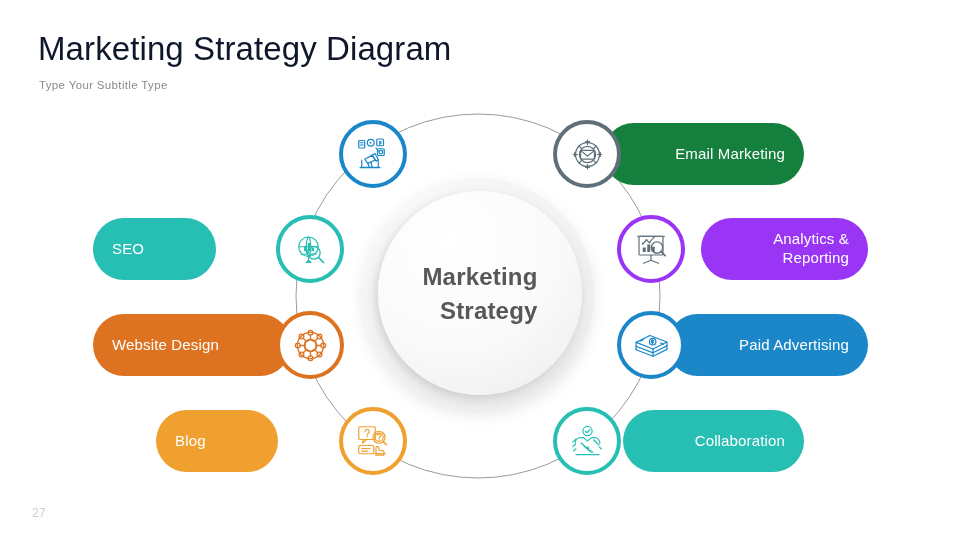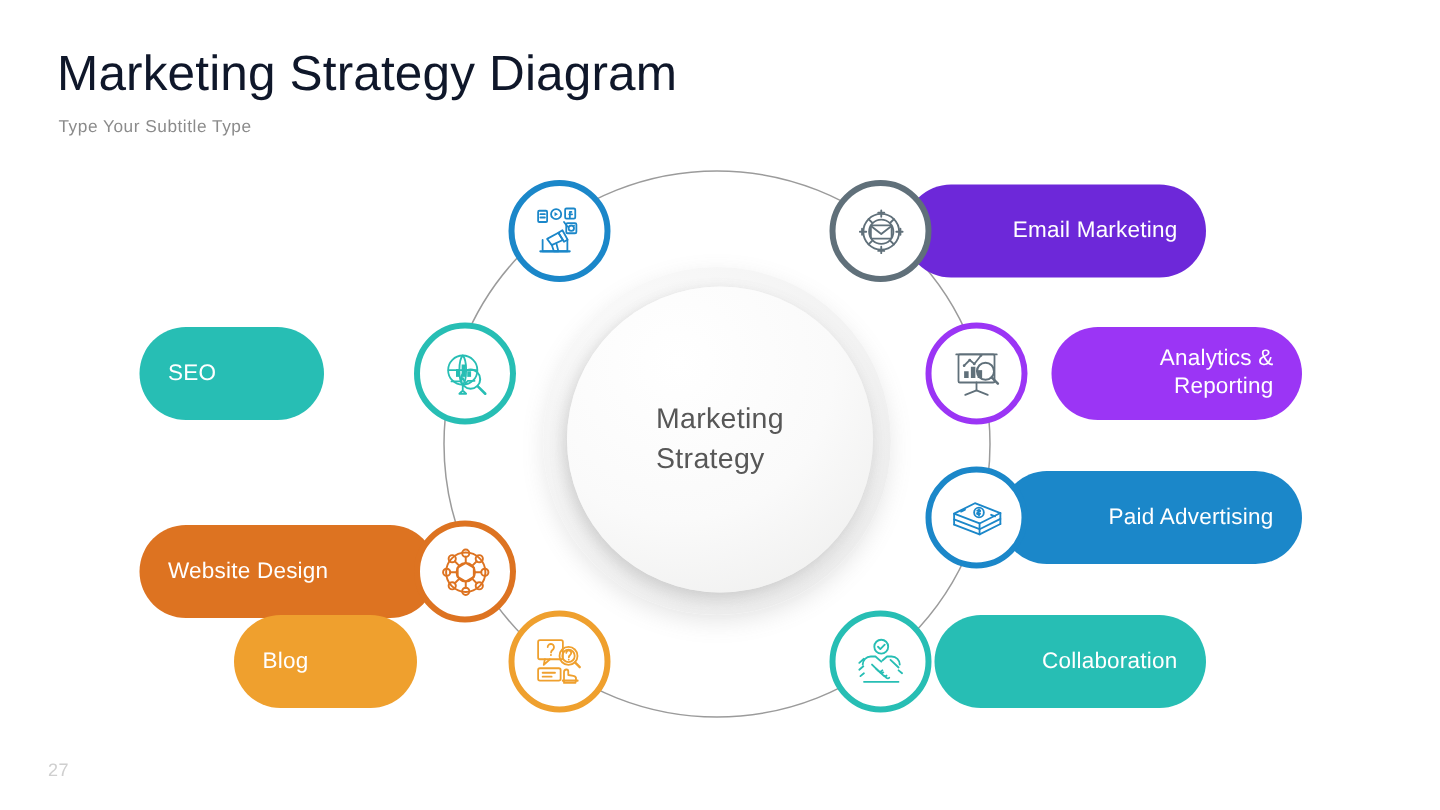--- a/index.html
+++ b/index.html
@@ -89,23 +89,23 @@
     height: 204px;
     border-radius: 50%;
     background: radial-gradient(circle at 36% 25%, #ffffff 0%, #fafafa 52%, #ececeb 100%);
     box-shadow: -3px 3px 9px rgba(130,130,130,0.22),
                 0 6px 13px rgba(130,130,130,0.13);
     display: flex;
     align-items: center;
     justify-content: center;
   }
   #hub-label {
-    text-align: left;
-    font-size: 19px;
-    font-weight: normal;
+    text-align: right;
+    font-size: 24px;
+    font-weight: bold;
     color: #575757;
     line-height: 1.42;
     letter-spacing: 0.2px;
     position: relative;
     top: 1px;
   }
 
   
   .node {
     position: absolute;
@@ -146,21 +146,21 @@
     align-items: center;
     justify-content: center;
   }
   .node.left  .badge { right: -3px; }
   .node.right .badge { left: -3px; }
   .badge svg { display: block; }
 
   
   #node-social-media    { left: 156px; top: 123px; width: 248px; }
   #node-seo             { left:  93px; top: 218px; width: 248px; }
-  #node-website-design  { left:  93px; top: 314px; width: 248px; margin-top: 36px; }
+  #node-website-design  { left:  93px; top: 314px; width: 248px; }
   #node-blog            { left: 156px; top: 410px; width: 248px; }
   #node-email-marketing { left: 556px; top: 123px; width: 248px; }
   #node-analytics       { left: 620px; top: 218px; width: 248px; }
   #node-paid-advertising{ left: 620px; top: 314px; width: 248px; }
   #node-collaboration   { left: 556px; top: 410px; width: 248px; }
 </style>
 </head>
 <body>
 
 <div id="diagram">
@@ -263,21 +263,21 @@
         <rect x="5" y="30" width="20" height="11" rx="1.6"></rect>
         <line x1="9" y1="34" x2="20" y2="34"></line>
           <line x1="9" y1="37.5" x2="17" y2="37.5"></line>
         <path d="M28 41v-7.5c0-1.4 1-2.4 2.2-2.4c1 0 1.6.7 1.6 1.7v3.2l4.5.8c1.6.3 2.6 1.3 2.4 2.8l-.5 3.4H28z"></path>
         <path d="M27 41h13" stroke-width="2"></path>
       </svg>
     </div>
   </div>
 
   <div class="node right" id="node-email-marketing">
-    <div class="pill" style="background: #6d28d9;">
+    <div class="pill" style="background: #15803d;">
       <span class="node-label">Email Marketing</span>
     </div>
     <div class="badge" style="border-color: rgb(96, 112, 122);">
       <svg width="37" height="37" viewBox="0 0 48 48" fill="none" stroke="#60707a" stroke-width="1.6" stroke-linecap="round" stroke-linejoin="round">
         <circle cx="24" cy="24" r="15.5"></circle>
         <circle cx="24" cy="24" r="10.5"></circle>
         <rect x="15" y="18.5" width="18" height="11.5" rx="1.3"></rect>
         <path d="M15.4 19.3L24 26l8.6-6.7"></path>
         <path d="M24 5.5v5.5M24 37v5.5M5.5 24h5.5M37 24h5.5"></path>
         <path d="M21.4 7.4h5.2M21.4 40.6h5.2M7.4 21.4v5.2M40.6 21.4v5.2"></path>

